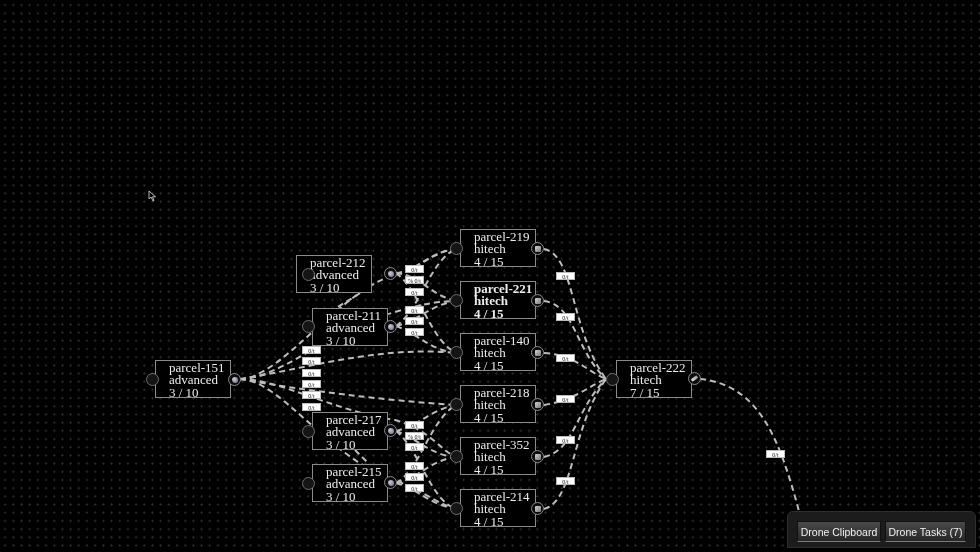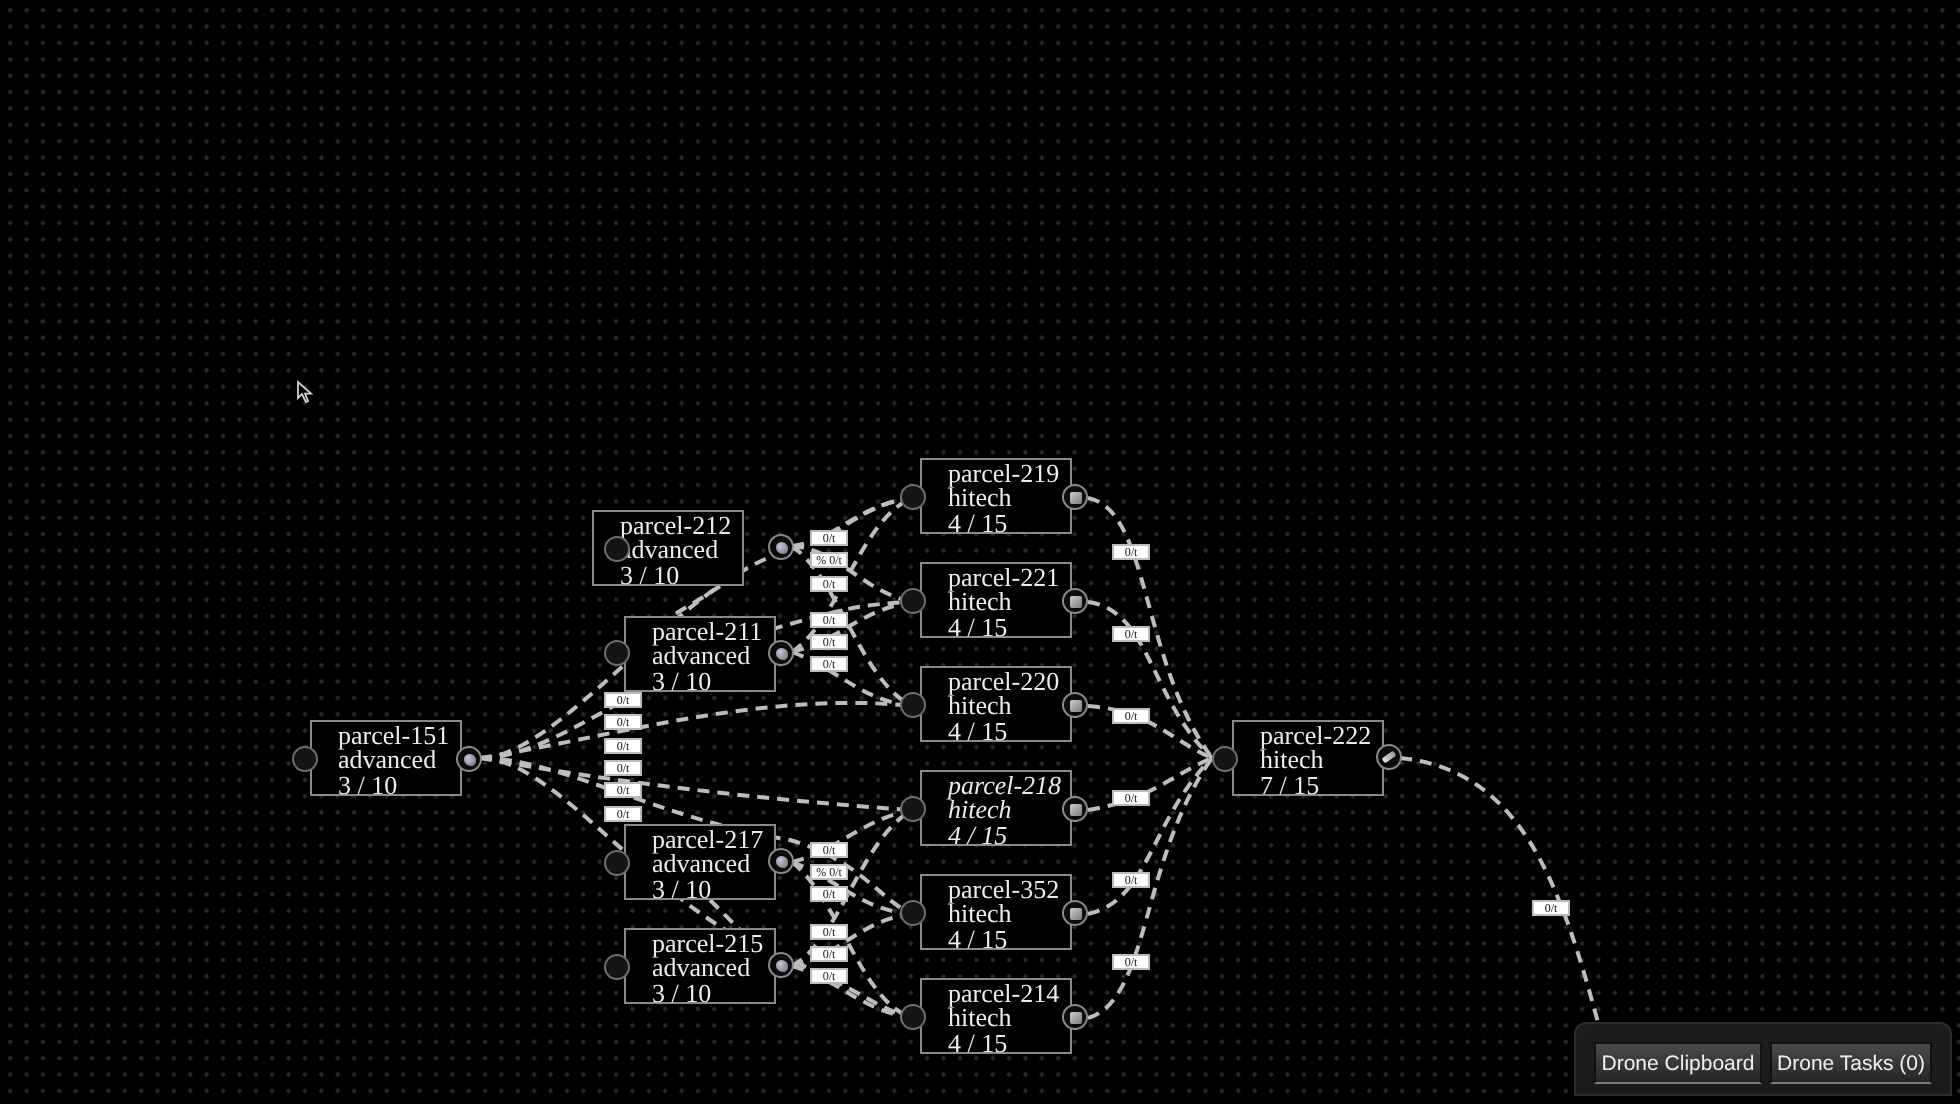--- a/index.html
+++ b/index.html
@@ -236,45 +236,45 @@
       <div>parcel-219</div>
       <div>hitech</div>
       <div>4 / 15</div>
     </div>
   </div>
   <div class="port-in" style="left:450px; top:242px;"></div>
   <div class="port-out" style="left:531px; top:242px;">
       <span class="glyph-box"></span>
     </div>
 
-  <div class="node" style="left:460px; top:281px;">
+  <div class="node" style="left:460px; top:281px;font-weight:bold;">
     <div class="node-text">
       <div>parcel-221</div>
       <div>hitech</div>
       <div>4 / 15</div>
     </div>
   </div>
   <div class="port-in" style="left:450px; top:294px;"></div>
   <div class="port-out" style="left:531px; top:294px;">
       <span class="glyph-box"></span>
     </div>
 
   <div class="node" style="left:460px; top:333px;">
     <div class="node-text">
-      <div>parcel-220</div>
+      <div>parcel-140</div>
       <div>hitech</div>
       <div>4 / 15</div>
     </div>
   </div>
   <div class="port-in" style="left:450px; top:346px;"></div>
   <div class="port-out" style="left:531px; top:346px;">
       <span class="glyph-box"></span>
     </div>
 
-  <div class="node" style="left:460px; top:385px;font-style:italic;">
+  <div class="node" style="left:460px; top:385px;">
     <div class="node-text">
       <div>parcel-218</div>
       <div>hitech</div>
       <div>4 / 15</div>
     </div>
   </div>
   <div class="port-in" style="left:450px; top:398px;"></div>
   <div class="port-out" style="left:531px; top:398px;">
       <span class="glyph-box"></span>
     </div>
@@ -344,15 +344,15 @@
   <div class="edge-label" style="left:556px; top:477px;">0/t</div>
 
   <div class="edge-label" style="left:766px; top:450px;">0/t</div>
 
   <svg id="cursor" width="10" height="12" viewBox="0 0 10 12" style="width:10px;height:12px;">
     <path d="M1,1 L1,9 L3,7 L5,11 L6,10.5 L4.5,6.8 L7.5,6.8 Z" fill="#000" stroke="#cfcfcf" stroke-width="0.9"></path>
   </svg>
 
   <div id="drone-panel">
     <div class="drone-btn" style="left:9px; width:84px;">Drone Clipboard</div>
-    <div class="drone-btn" style="left:97px; width:81px;">Drone Tasks (0)</div>
+    <div class="drone-btn" style="left:97px; width:81px;">Drone Tasks (7)</div>
   </div>
 </div>
 
 </body></html>

